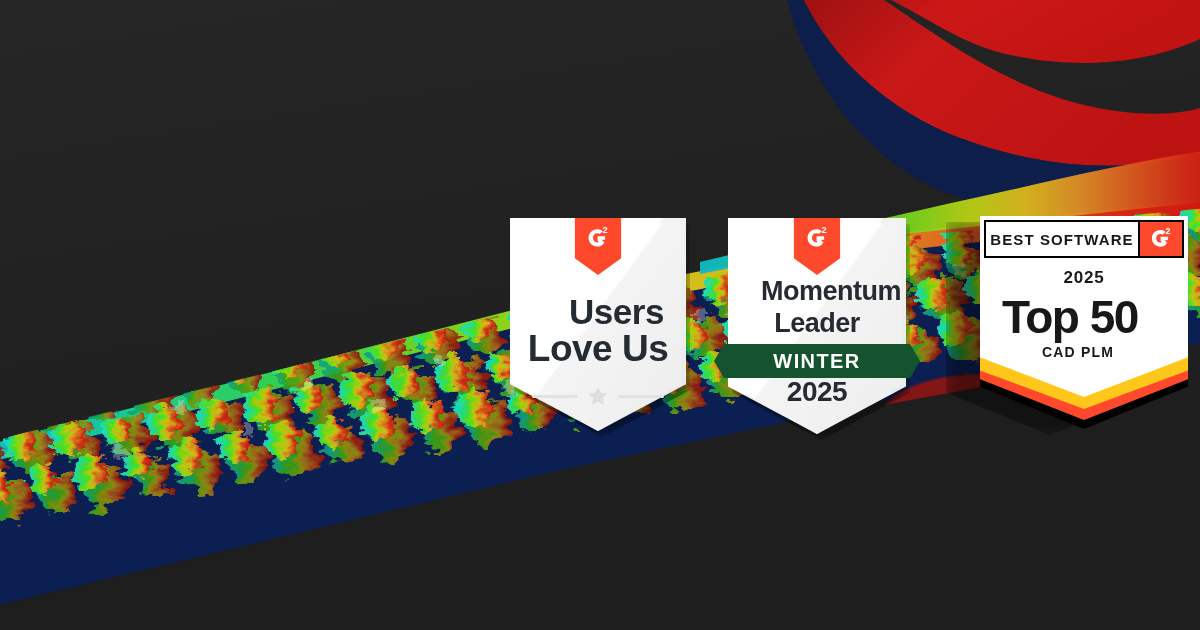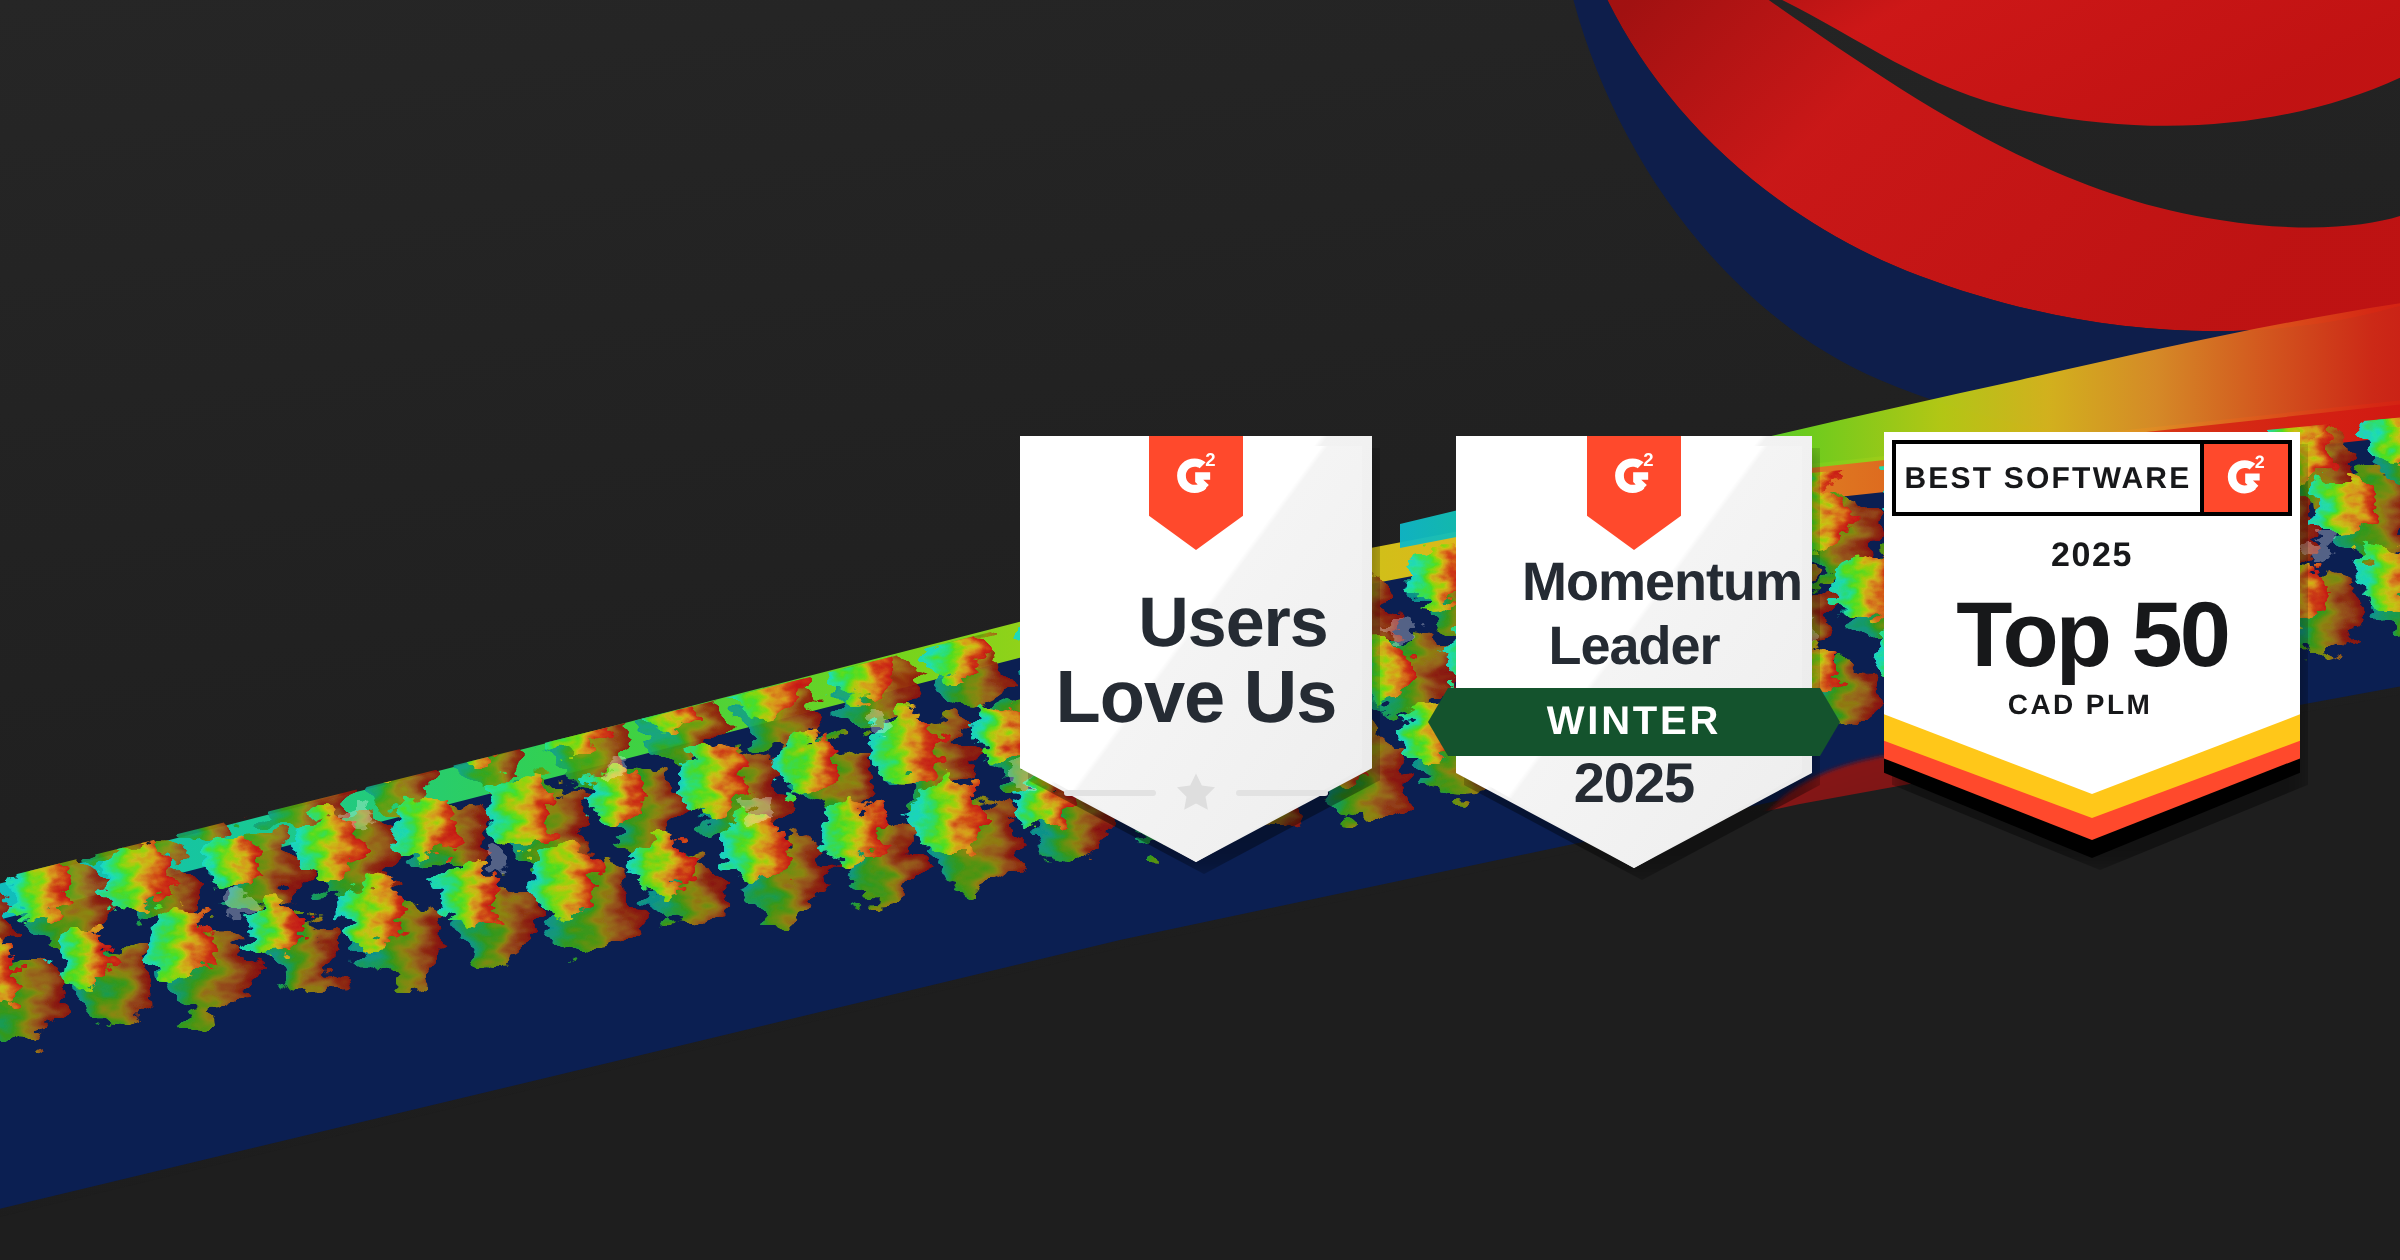--- a/index.html
+++ b/index.html
@@ -68,21 +68,21 @@
     display:flex;align-items:center;justify-content:center;
     color:#fff;font-weight:bold;font-size:20px;letter-spacing:1.4px;
   }
 
   
   .t50-shadow{
     position:absolute;background:rgba(0,0,0,.4);filter:blur(7px);
     -webkit-clip-path:polygon(0 0,100% 0,100% 80%,50% 100%,0 80%);
     clip-path:polygon(0 0,100% 0,100% 80%,50% 100%,0 80%);
   }
-  .t50{position:absolute;}
+  .t50{position:absolute;margin-left:38px;}
   .t50-black{
     position:absolute;inset:0;background:#000000;
     -webkit-clip-path:polygon(0 0,100% 0,100% 80%,50% 100%,0 80%);
     clip-path:polygon(0 0,100% 0,100% 80%,50% 100%,0 80%);
   }
   .t50-orange{
     position:absolute;left:0;right:0;top:0;bottom:9px;background:#ff492c;
     -webkit-clip-path:polygon(0 0,100% 0,100% 80%,50% 100%,0 80%);
     clip-path:polygon(0 0,100% 0,100% 80%,50% 100%,0 80%);
   }
@@ -106,22 +106,22 @@
   }
   .t50-head-g2{
     width:42px;background:#ff492c;display:flex;
     align-items:center;justify-content:center;border-left:2px solid #000;
   }
   .t50-year{
     position:absolute;left:0;right:0;top:52px;text-align:center;
     font-size:17px;font-weight:bold;letter-spacing:.8px;color:#17181a;
   }
   .t50-title{
-    position:absolute;left:0;right:0;top:74px;text-align:center;
-    font-size:46px;font-weight:bold;letter-spacing:-1.5px;color:#17181a;
+    position:absolute;left:0;right:0;top:74px;
+    font-size:46px;font-weight:bold;letter-spacing:-1.5px;color:#17181a;padding-left:22px;
   }
   .t50-cat{
     position:absolute;left:0;right:12px;top:128px;text-align:center;
     font-size:14px;font-weight:bold;letter-spacing:1.2px;color:#17181a;line-height:1.22;
   }
 </style>
 </head>
 <body>
 
 <div id="stage">

